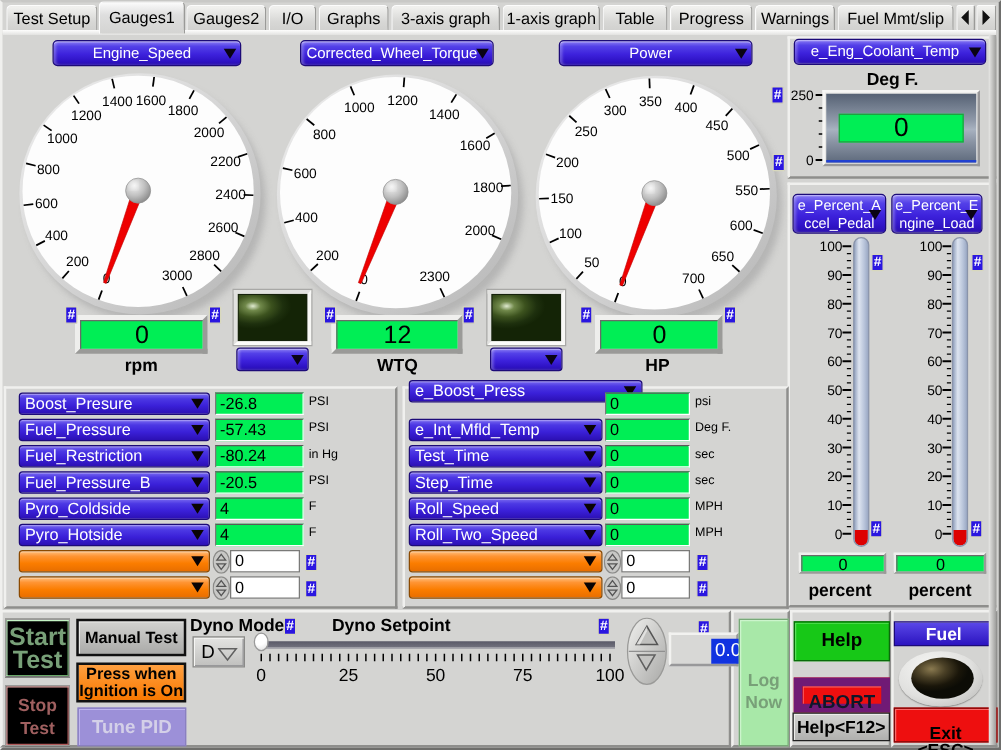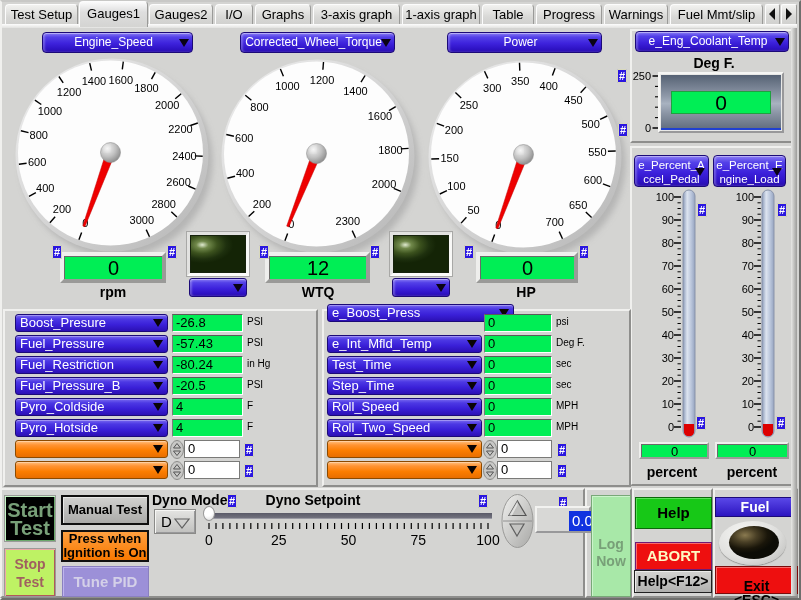--- a/index.html
+++ b/index.html
@@ -466,21 +466,21 @@
     <span class="tri"></span>
   </div>
 <svg class="abs" style="left:483px;top:461px" width="14" height="19" viewBox="0 0 14 19">
     <ellipse cx="7" cy="9.5" rx="6.5" ry="9" fill="#c8c8c6" stroke="#8a8a88" stroke-width="1"></ellipse>
     <polygon points="7,3.5 10.5,8 3.5,8" fill="none" stroke="#555" stroke-width="1"></polygon>
     <polygon points="7,15.5 10.5,11 3.5,11" fill="none" stroke="#555" stroke-width="1"></polygon>
   </svg>
 <div class="abs" style="left:497px;top:461px;width:55px;height:18px;background:#fff;border:1px solid #7a7a78;font-size:13px;line-height:16px;padding-left:3px">0</div>
 <div class="hash" style="left:557px;top:464px">#</div>
 <div class="btn" style="left:4px;top:495px;width:52px;height:47px;background:#000000;border:1px solid #9a9a98;box-shadow:inset 1px 1px 0 #c4f4c4, inset -1px -1px 0 #6aa86a;color:#78a078;font-size:20px;line-height:18px;padding-top:5px">Start<br>Test</div>
-<div class="btn" style="left:4px;top:548px;width:52px;height:49px;background:#bef264;border:1px solid #9a9a98;box-shadow:inset 1px 1px 0 #eea8a8, inset -1px -1px 0 #b05a5a;color:#a06060;font-size:14px;line-height:18px;padding-top:6px">Stop<br>Test</div>
+<div class="btn" style="left:4px;top:548px;width:52px;height:49px;background:#000000;border:1px solid #9a9a98;box-shadow:inset 1px 1px 0 #eea8a8, inset -1px -1px 0 #b05a5a;color:#a06060;font-size:14px;line-height:18px;padding-top:6px">Stop<br>Test</div>
 <div class="btn" style="left:61px;top:495px;width:88px;height:30px;background:linear-gradient(180deg,#d2d2d0,#aaaaa8);border:2px solid #101010;box-shadow:inset 1px 1px 0 #e8e8e6;font-size:13px;line-height:25px">Manual Test</div>
 <div class="btn" style="left:61px;top:530px;width:88px;height:32px;background:linear-gradient(180deg,#ffa040,#f87800);border:2px solid #101010;font-size:13px;line-height:14px;padding-top:0px">Press when<br>Ignition is On</div>
 <div class="btn" style="left:62px;top:566px;width:87px;height:31px;background:#9c90d8;border:1px solid #8a80c0;box-shadow:inset 1px 1px 0 #beb4ee;color:#d4d0e8;font-size:15px;line-height:29px">Tune PID</div>
 <div class="blab" style="left:152px;top:492px;width:80px;text-align:left">Dyno Mode</div>
 <div class="hash" style="left:227px;top:494px">#</div>
 <div class="abs" style="left:154px;top:509px;width:42px;height:25px;background:linear-gradient(180deg,#e4e4e2,#c0c0be);border:1px solid #8a8a88;box-shadow:inset 1px 1px 0 #f6f6f4, inset -1px -1px 0 #98989a;font-size:15px;line-height:23px;padding-left:6px">D<svg class="abs" style="left:19px;top:8px" width="17" height="12">
       <polygon points="1,1 15,1 8,10" fill="none" stroke="#606060" stroke-width="1.2"></polygon>
     </svg></div>
 <div class="blab" style="left:263px;top:492px;width:100px">Dyno Setpoint</div>
 <div class="abs" style="left:207px;top:513px;width:285px;height:6px;background:linear-gradient(180deg,#5a5a68,#72727e);border-bottom:1px solid #9a9aa4"></div>
@@ -545,17 +545,17 @@
     <line x1="2" y1="27" x2="31" y2="27" stroke="#909090"></line>
     <polygon points="16.5,7 25,21.5 8,21.5" fill="#c0c0be" stroke="#555" stroke-width="1.2"></polygon>
     <polygon points="16.5,7 8,21.5 11,21.5 16.5,11" fill="#eaeae8" opacity="0.8"></polygon>
     <polygon points="16,42 23,30 9,30" fill="#c4c4c2" stroke="#606060" stroke-width="1.2"></polygon>
   </svg>
 <div class="hash" style="left:558px;top:496px">#</div>
 <div class="abs" style="left:535px;top:506px;width:56px;height:27px;background:#d8d8d6;border-top:2px solid #f2f2f0;border-left:2px solid #f2f2f0;border-right:2px solid #98989a;border-bottom:2px solid #98989a"></div>
 <div class="abs" style="left:569px;top:511px;width:32px;height:20px;background:#1032e0;color:#fff;font-size:15px;line-height:19px;padding-left:3px">0.0</div>
 <div class="btn" style="left:591px;top:495px;width:40px;height:102px;background:#a8e8a8;border:1px solid #78a878;box-shadow:inset 1px 1px 0 #ccf4cc;color:#78a078;font-size:14px;line-height:17px;padding-top:40px">Log<br>Now</div>
 <div class="btn" style="left:635px;top:497px;width:77px;height:32px;background:#17c817;border:1px solid #0a6a0a;box-shadow:inset 1px 1px 0 #5ae05a;font-size:15px;line-height:30px">Help</div>
-<div class="btn" style="left:635px;top:542px;width:77px;height:28px;background:#ee0f0f;border:1px solid #701a75;box-shadow:inset 1px 1px 0 #f86a6a;color:#fef9c3;font-size:15px;line-height:26px">ABORT</div>
+<div class="btn" style="left:635px;top:542px;width:77px;height:28px;background:#ee0f0f;border:7px solid #701a75;box-shadow:inset 1px 1px 0 #f86a6a;color:#0f172a;font-size:15px;line-height:26px">ABORT</div>
 <div class="btn" style="left:634px;top:570px;width:78px;height:23px;background:linear-gradient(180deg,#d4d4d2,#b0b0ae);border:1.5px solid #202020;box-shadow:inset 1px 1px 0 #ececea;font-size:14px;line-height:20px">Help&lt;F12&gt;</div>
 <div class="btn" style="left:715px;top:497px;width:80px;height:20px;background:linear-gradient(180deg,#5a48e8,#2c14c0);border:1px solid #1c0a78;color:#fff;font-size:14px;line-height:18px">Fuel</div>
 <div class="abs" style="left:719px;top:521px;width:67px;height:44px;background:radial-gradient(ellipse at 38% 30%,#f6f6f4 0%,#e0e0de 55%,#b4b4b2 100%);border-radius:50%;box-shadow:0 1px 1px rgba(0,0,0,0.3)"></div>
 <div class="abs" style="left:729px;top:526px;width:50px;height:33px;background:radial-gradient(ellipse 60% 55% at 32% 28%,#8a7a50 0%, #4a4026 38%, #1a160a 75%, #0c0c06 100%);border-radius:50%"></div>
 <div class="btn" style="left:715px;top:566px;width:83px;height:28px;background:#ee0f0f;border:1px solid #7a0a0a;box-shadow:inset 1px 1px 0 #f86a6a;font-size:14px;line-height:13.5px;padding-top:13px">Exit<br>&lt;ESC&gt;</div>
 </body></html>

